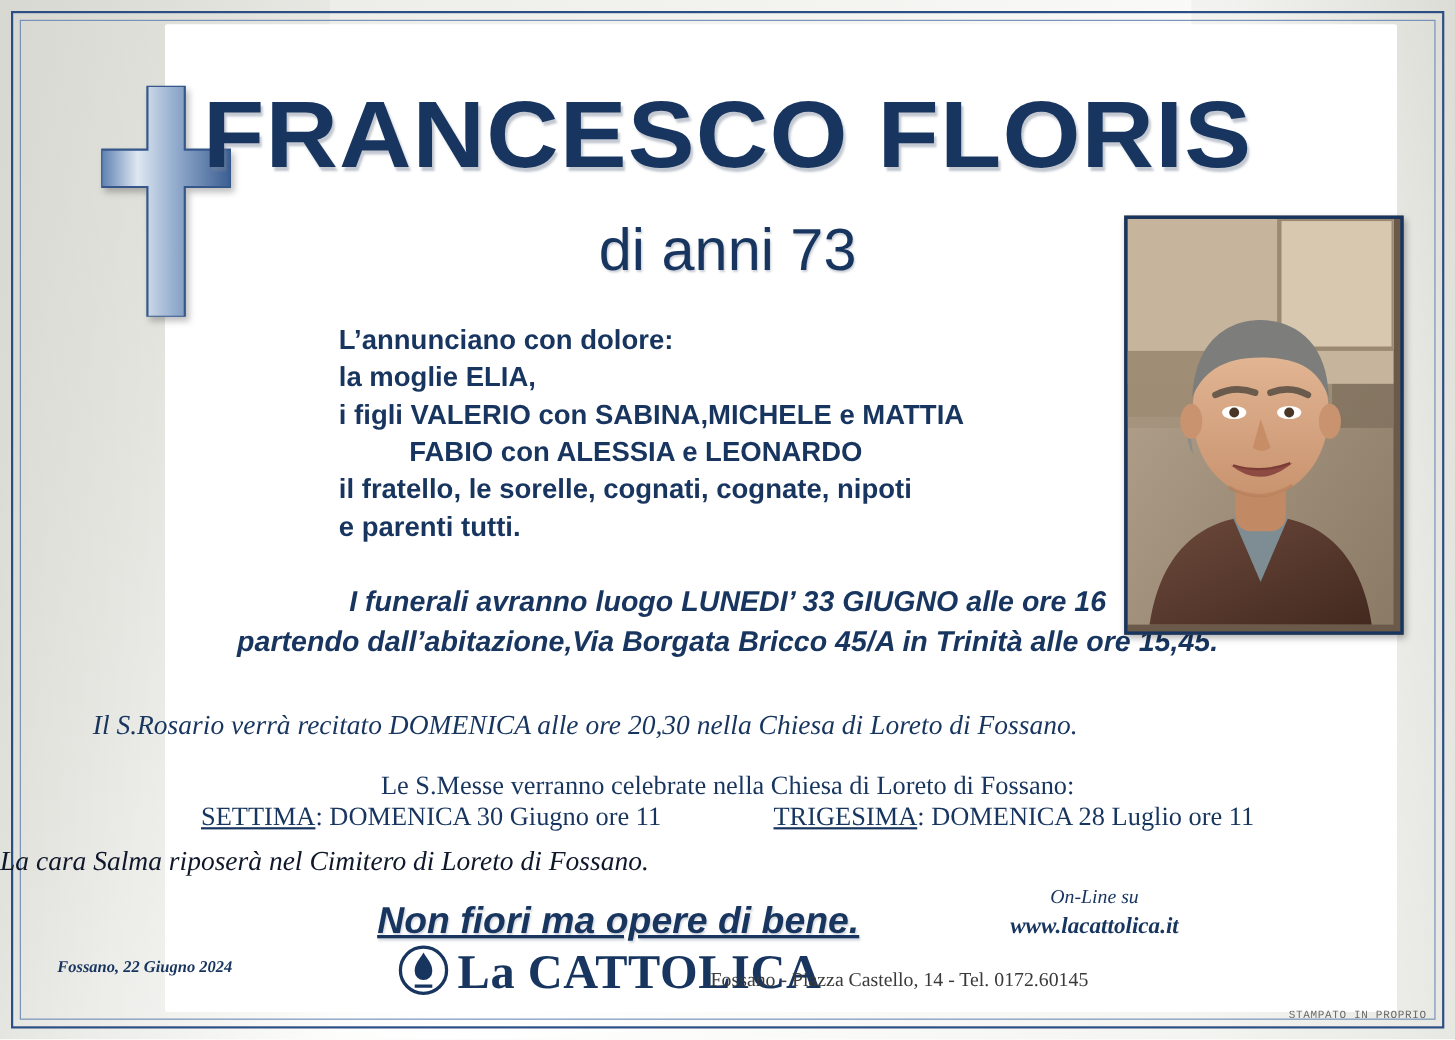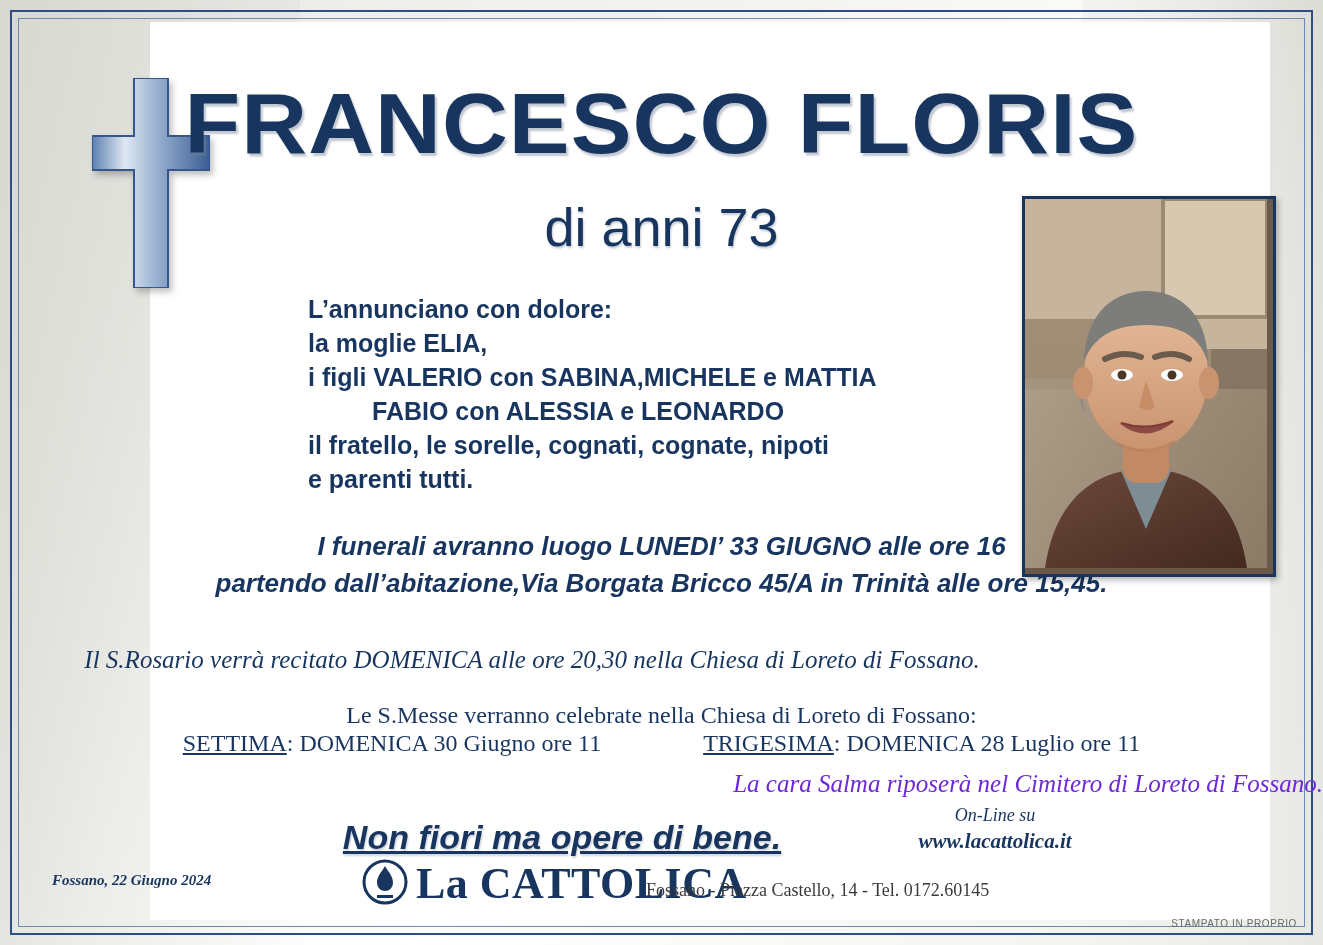--- a/index.html
+++ b/index.html
@@ -217,25 +217,25 @@
     font-size: 24px;
     color: #17355f;
   }
   .mass-item { white-space: nowrap; }
   .mass-label { text-decoration: underline; }
   .burial {
     position: absolute;
     left: 0;
     top: 770px;
     width: 1323px;
-    text-align: right;
+    text-align: left;
     font-family: "Liberation Serif", serif;
     font-style: italic;
     font-size: 25px;
-    color: #6d28d9;
+    color: #0f172a;
   }
   .noflowers {
     position: absolute;
     left: 262px;
     top: 818px;
     width: 600px;
     text-align: center;
     font-family: "Liberation Sans", sans-serif;
     font-weight: bold;
     font-style: italic;
@@ -296,21 +296,21 @@
     left: 646px;
     top: 880px;
     font-family: "Liberation Serif", serif;
     font-size: 18px;
     color: #3a3a3a;
   }
   .printed {
     position: absolute;
     right: 26px;
     bottom: 16px;
-    font-family: Liberation Sans, sans-serif;
+    font-family: Liberation Mono, monospace;
     font-size: 10px;
     letter-spacing: 0.6px;
     color: #6a6a6a;
     text-align: center;
   }
 
   
   .photo-frame {
     position: absolute;
     left: 1022px;

